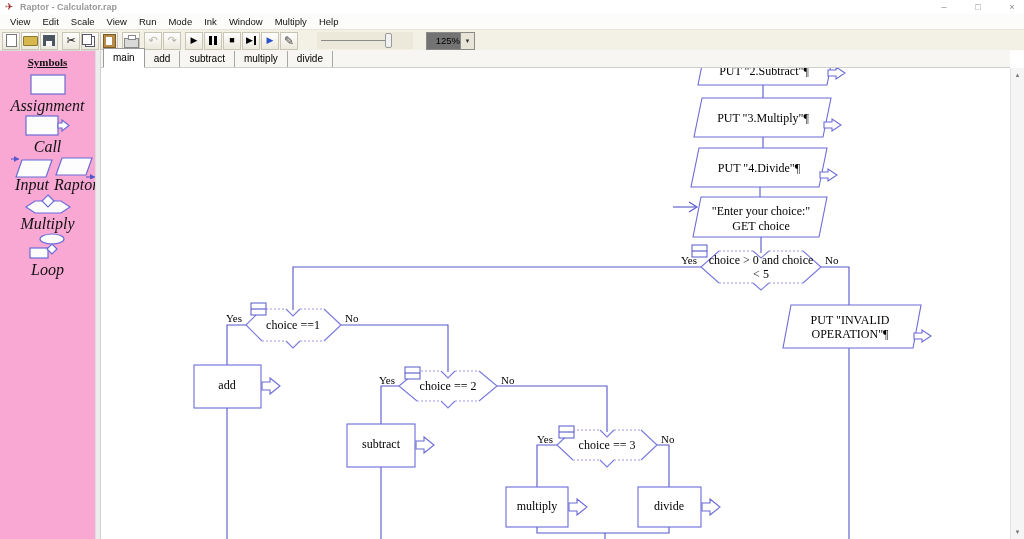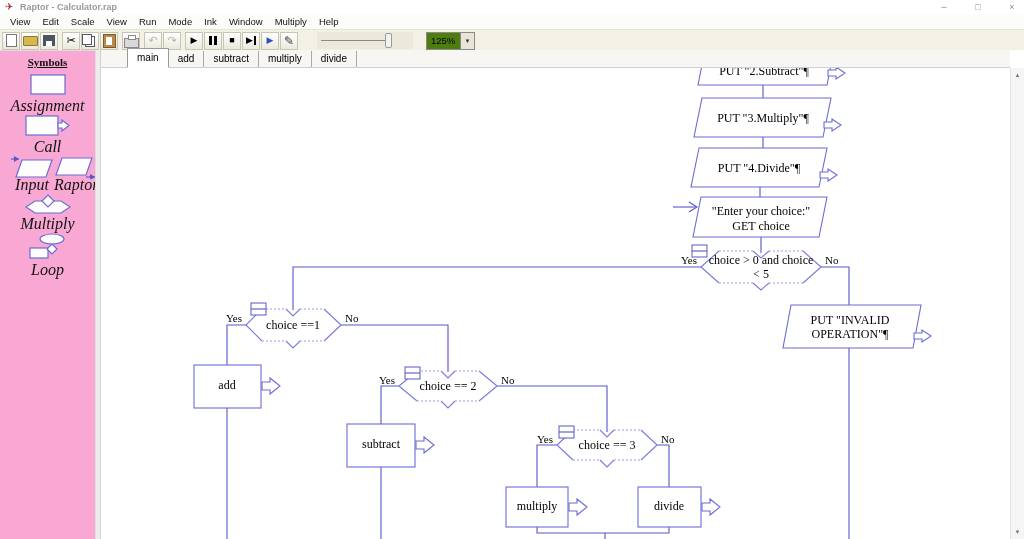--- a/index.html
+++ b/index.html
@@ -38,42 +38,42 @@
   .glyph-play{color:#000;font-size:9px;}
   .pause-bars{width:8px;height:9px;border-left:3px solid #000;border-right:3px solid #000;box-sizing:border-box;}
   .glyph-stop{color:#000;font-size:9px;}
   .stepwrap{display:flex;align-items:center;}
   .step-bar{width:2px;height:9px;background:#000;margin-left:1px;}
   .glyph-stepinto{color:#2a52c8;font-size:9px;}
   .glyph-pen{color:#333;font-size:12px;}
   .sliderbox{margin-left:18px;width:88px;height:17px;background:#ece9da;display:flex;align-items:center;padding:0 4px;}
   .groove{width:66px;height:1px;background:#8a8a8a;}
   .handle{width:5px;height:13px;background:#f2f2f2;border:1px solid #9a9a9a;border-radius:2px;margin-left:-2px;}
-  .zoomdd{margin-left:12px;width:47px;height:16px;border:1px solid #8a8a8a;background:#4d7c0f;display:flex;box-sizing:content-box;}
+  .zoomdd{margin-left:12px;width:47px;height:16px;border:1px solid #8a8a8a;background:#737373;display:flex;box-sizing:content-box;text-align:right;}
   .dd-text{flex:1;font-size:9.5px;line-height:16px;padding-left:4px;color:#000;}
   .dd-btn{width:13px;background:#e8e5d8;border-left:1px solid #8a8a8a;display:flex;align-items:center;justify-content:center;font-size:6px;color:#333;}
 
   
   .sidebar{position:absolute;top:50px;left:0;width:95px;bottom:0;background:#f9a8d4;
            border-top:1px solid #dcdcdc;text-align:center;}
   .sym-title{font-family:"Liberation Serif",serif;font-size:11px;font-weight:bold;
              text-decoration:underline;color:#111;margin:5px 0 6px;}
   .sym-block{margin-bottom:1px;}
   .sym-label{font-family:"Liberation Serif",serif;font-size:16px;color:#111;line-height:11px;margin-bottom:4px;font-style:italic;}
   .io-row{display:flex;justify-content:space-between;padding:0 10px;}
   .io-col{display:flex;flex-direction:column;align-items:center;width:46px;}
   .sidebar-divider{position:absolute;top:50px;left:95px;width:6px;bottom:0;background:#ededed;
                    border-left:1px solid #ddd;border-right:1px solid #d2d2d2;box-sizing:border-box;}
 
   
   .content{position:absolute;top:50px;left:101px;right:0;bottom:0;background:#fff;}
   .tabbar{position:absolute;top:0;left:0;right:14px;height:18px;background:#f7f6f2;
           border-bottom:1px solid #cfcfcf;display:flex;align-items:flex-end;padding-left:2px;box-sizing:border-box;}
   .tab{font-size:10px;color:#000;padding:2px 9px 2px;border-right:1px solid #a8a8a8;line-height:12px;}
-  .tab.active{background:#fff;border:1px solid #9a9a9a;border-bottom:1px solid #fff;margin-bottom:-1px;padding:3px 9px;margin-left:24px;}
+  .tab.active{background:#fff;border:1px solid #9a9a9a;border-bottom:1px solid #fff;margin-bottom:-1px;padding:3px 9px;}
   .canvas{position:absolute;top:18px;left:0;right:14px;bottom:0;background:#fff;overflow:hidden;}
   .vscroll{position:absolute;top:18px;right:0;width:14px;bottom:0;background:#f5f5f5;border-left:1px solid #e2e2e2;box-sizing:border-box;}
   .sarrow{position:absolute;left:0;width:100%;height:14px;display:flex;align-items:center;justify-content:center;
           font-size:6px;color:#777;}
   .sarrow.up{top:0;} .sarrow.down{bottom:0;}
 
   
   svg .sh{fill:#fff;stroke:#6b6bd8;stroke-width:1.1;}
   svg .ln{fill:none;stroke:#5656cc;stroke-width:1.1;}
   svg .dsh{fill:none;stroke:#9a9ae6;stroke-width:1;stroke-dasharray:2 2;}

